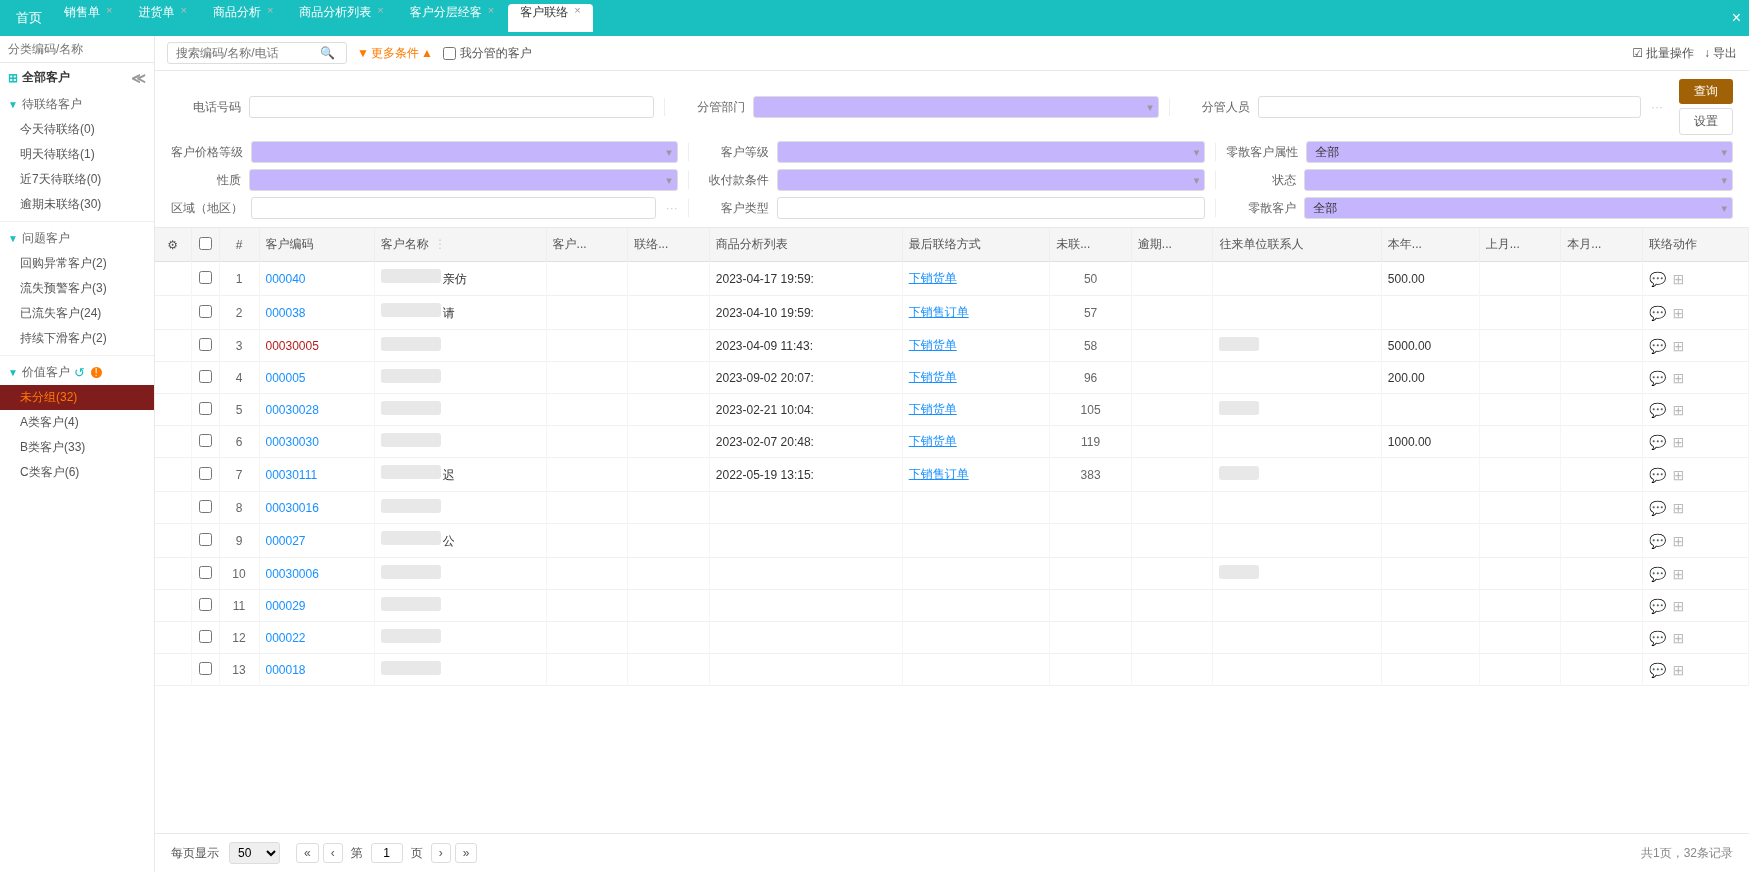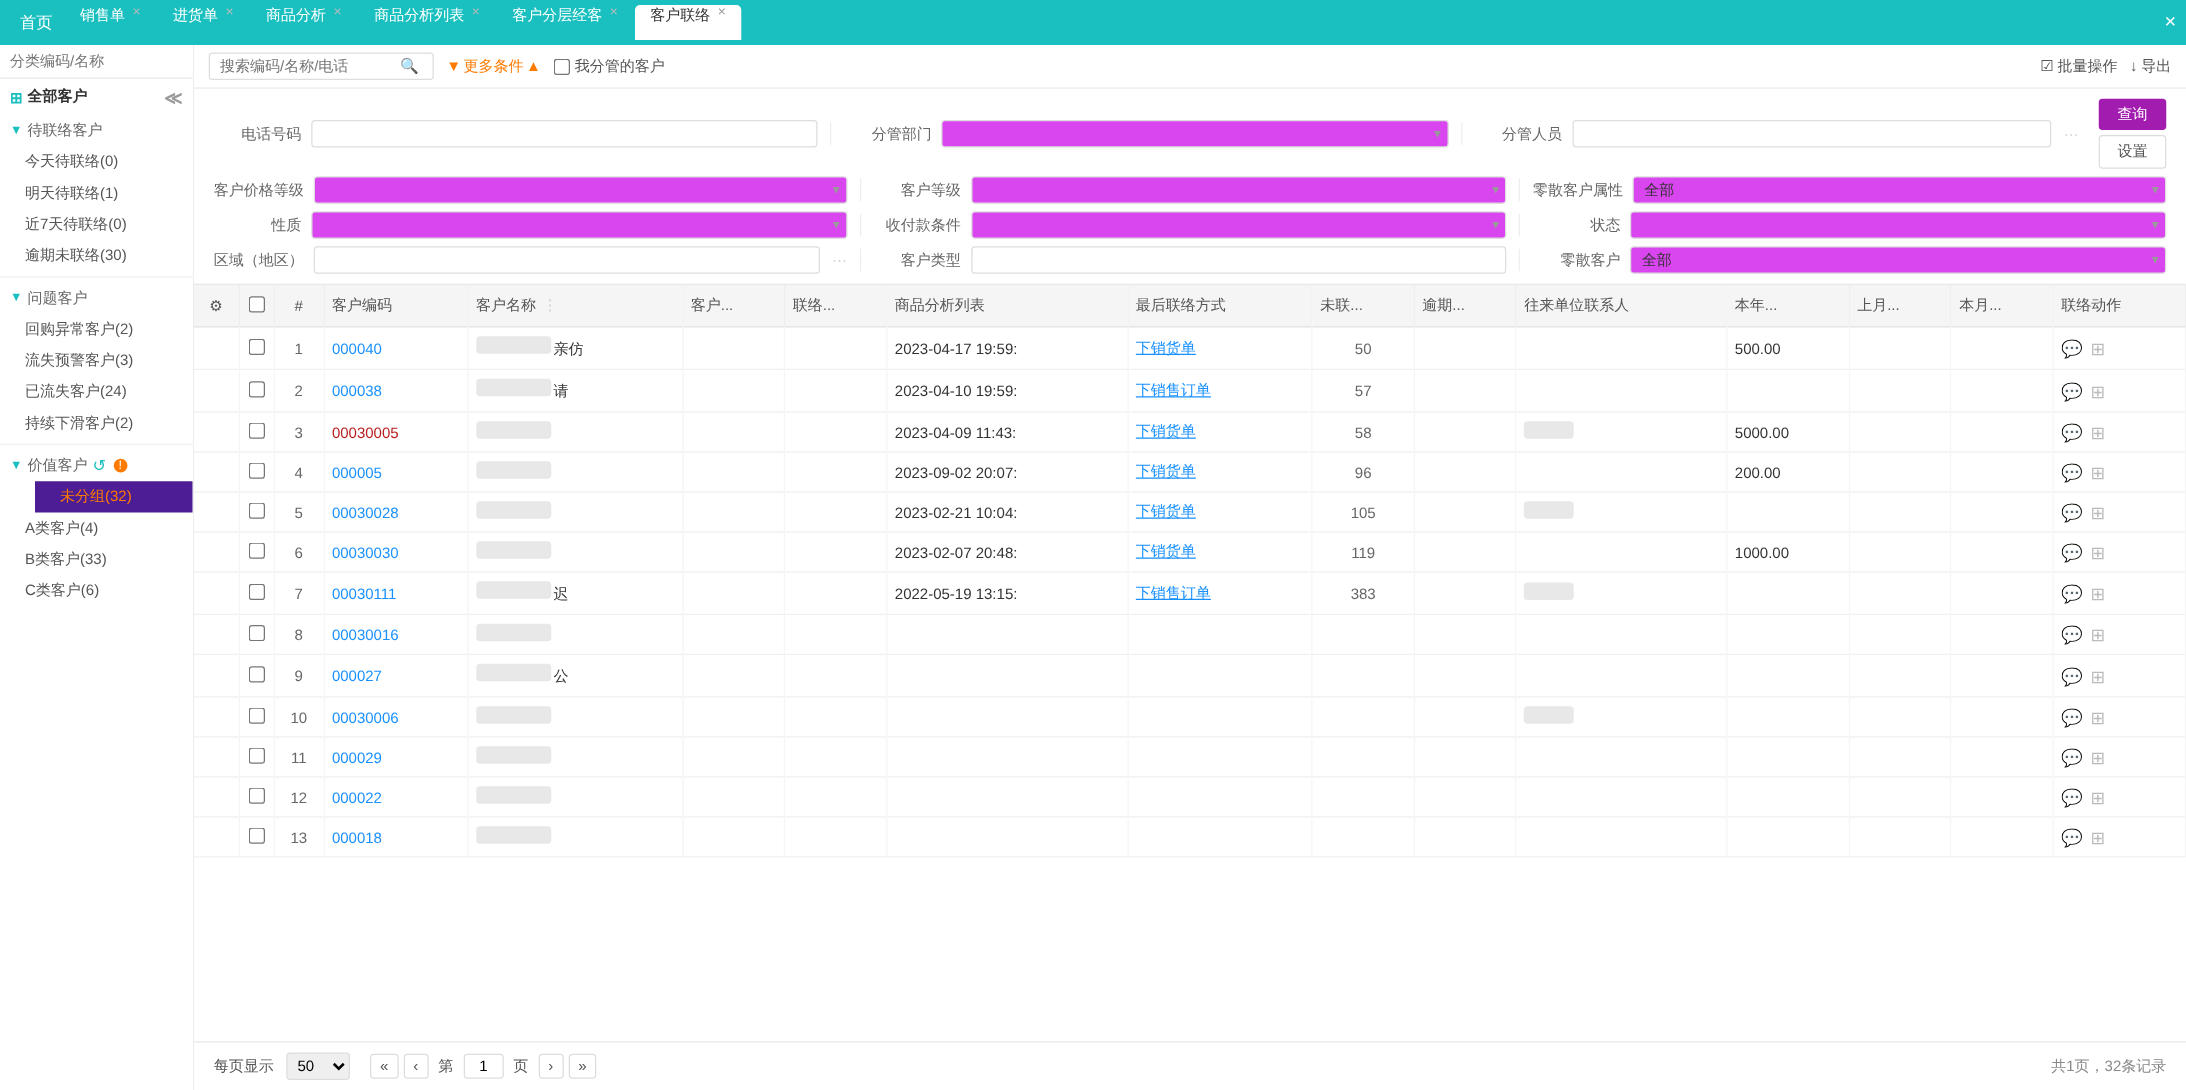--- a/index.html
+++ b/index.html
@@ -102,23 +102,22 @@
       gap: 4px;
     }
     .sidebar-group-label .triangle { color: #1abfbf; font-size: 10px; }
     .sidebar-item {
       padding: 4px 8px 4px 20px;
       font-size: 12px;
       color: #555;
       cursor: pointer;
     }
     .sidebar-item.active {
-      background: #4c1d95;
+      background: #7f1d1d;
       color: #ff7a00;
-      margin-left: 28px;
     }
     .sidebar-divider { height: 1px; background: #f0f0f0; margin: 4px 0; }
 
     
     .content-area {
       flex: 1;
       display: flex;
       flex-direction: column;
       overflow: hidden;
     }
@@ -215,21 +214,21 @@
     .select-wrapper {
       flex: 1;
       position: relative;
     }
     .select-wrapper select {
       width: 100%;
       border: 1px solid #ddd;
       border-radius: 3px;
       padding: 3px 24px 3px 8px;
       color: #333;
-      background: #d946ef;
+      background: #c4b5fd;
       outline: none;
       font-size: 12px;
       appearance: none;
       cursor: pointer;
     }
     .select-wrapper::after {
       content: '▾';
       position: absolute;
       right: 6px;
       top: 50%;
@@ -238,21 +237,21 @@
       pointer-events: none;
       font-size: 11px;
     }
     .filter-action-btns {
       display: flex;
       flex-direction: column;
       gap: 4px;
       margin-left: 8px;
     }
     .btn-primary {
-      background: #a21caf;
+      background: #a16207;
       color: #fff;
       border: none;
       border-radius: 3px;
       padding: 4px 14px;
       cursor: pointer;
       font-size: 12px;
     }
     .btn-default {
       background: #fff;
       color: #555;

